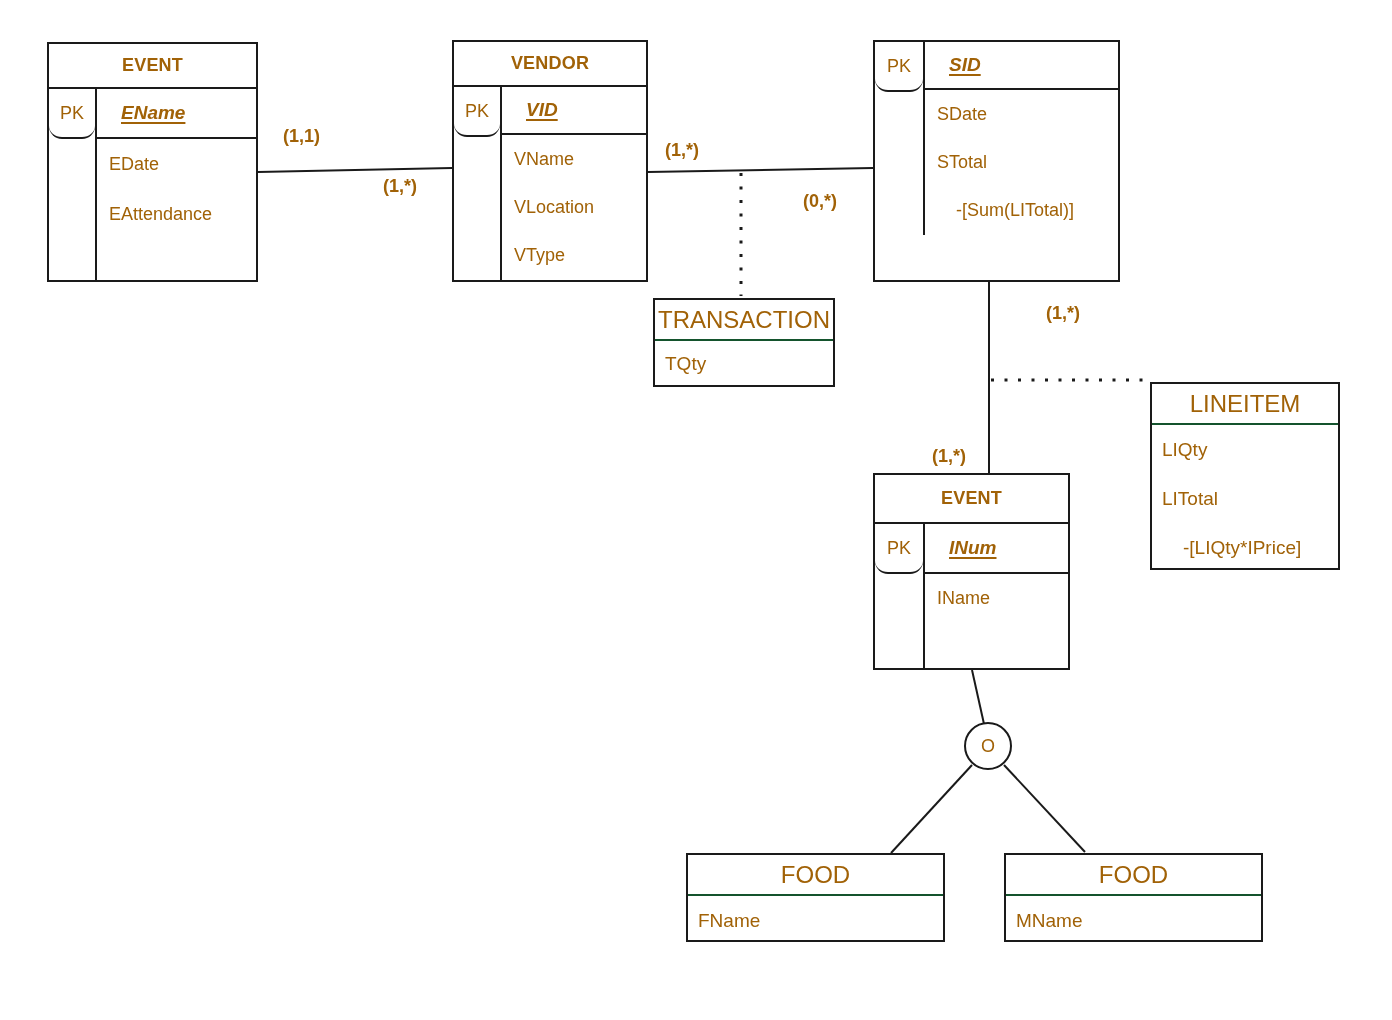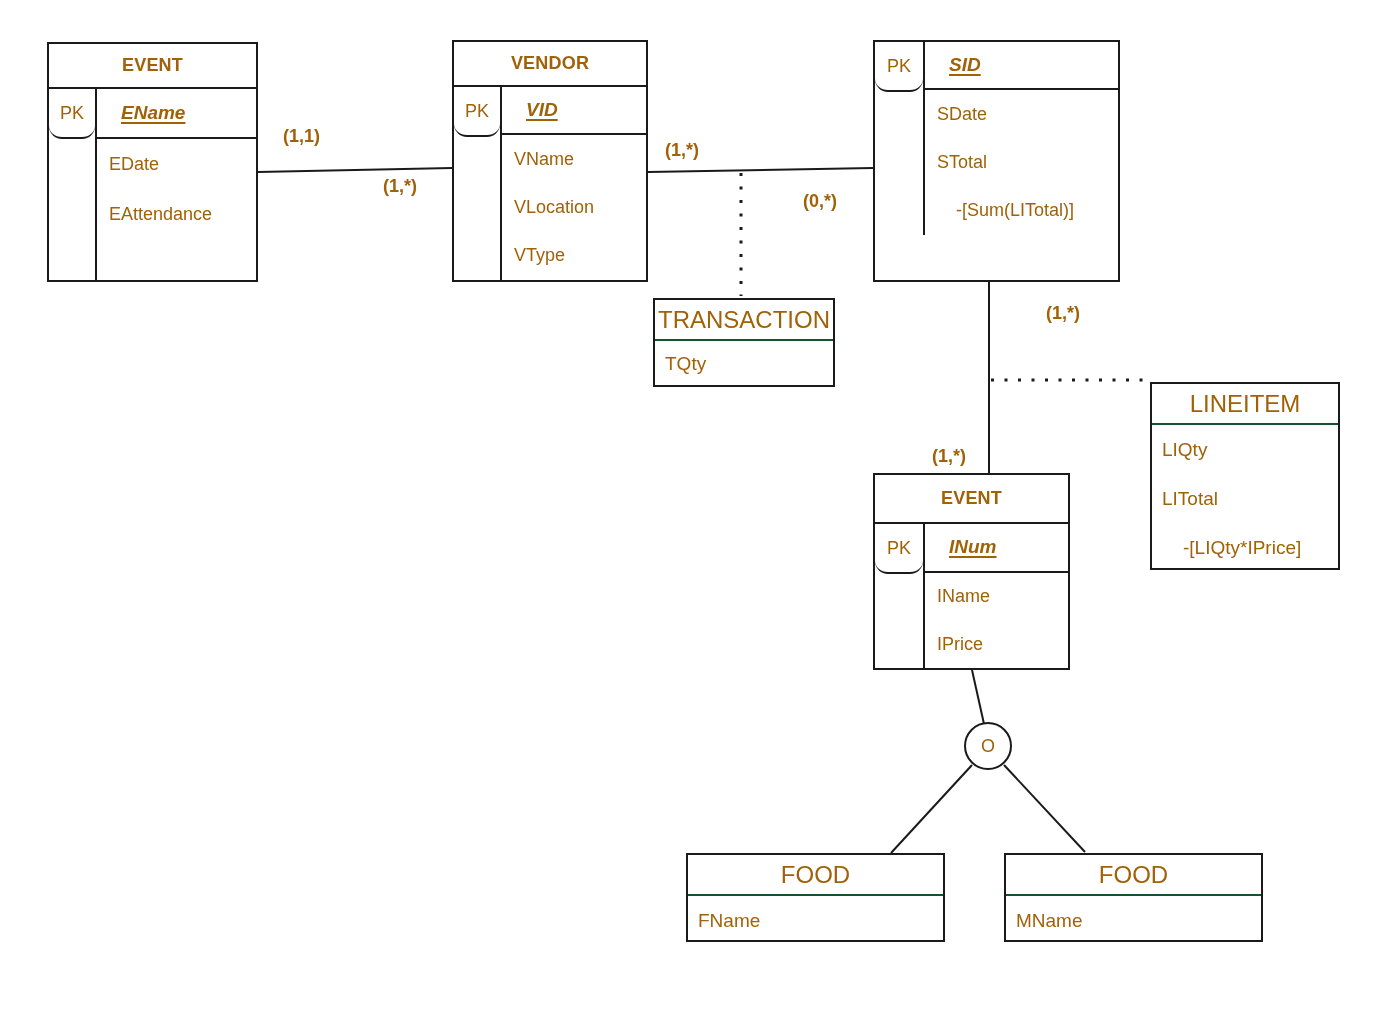--- a/index.html
+++ b/index.html
@@ -139,21 +139,20 @@
 
   <div class="entity pk-entity entity-item" style="left:873px; top:473px; width:197px; height:197px;">
     <div class="e-title">EVENT</div>
     <div class="e-body">
       <div class="pk-col" style="flex-basis:50px; width:50px;">
         <div class="pk-cell">PK</div>
       </div>
       <div class="attr-col">
         <div class="pk-attr">INum</div>
         <div class="attr">IName</div>
-        <div class="attr">IPrice</div>
       </div>
     </div>
   </div>
 
   <div class="entity simple-entity" style="left:686px; top:853px; width:259px; height:89px;">
     <div class="s-title">FOOD</div>
     <div class="s-attr">FName</div>
   </div>
 
   <div class="entity simple-entity" style="left:1004px; top:853px; width:259px; height:89px;">

